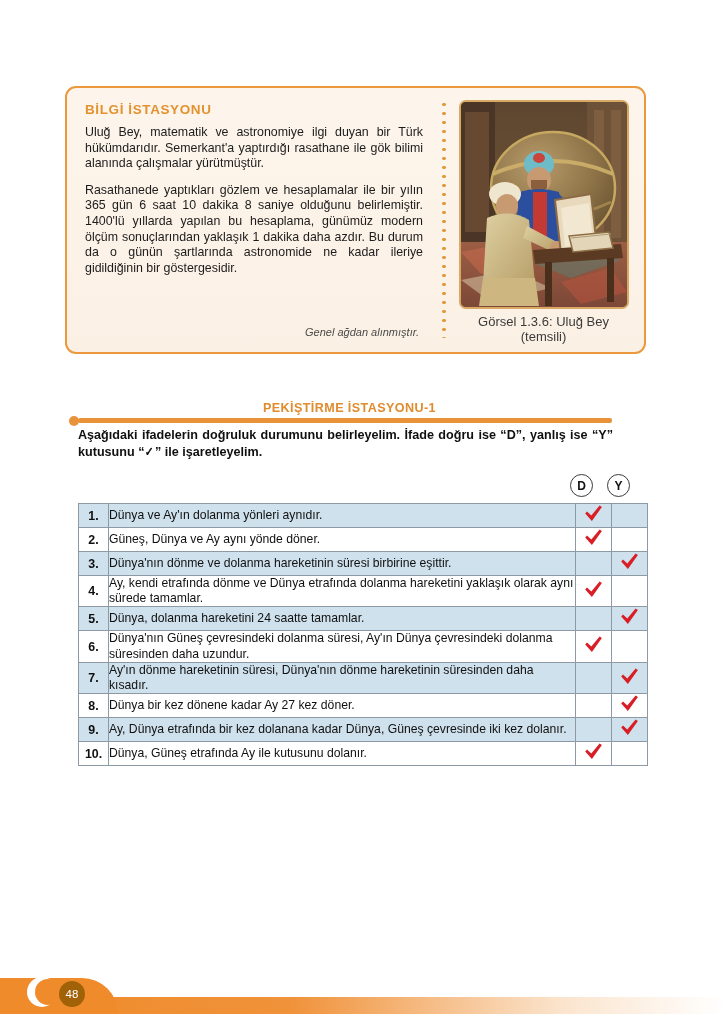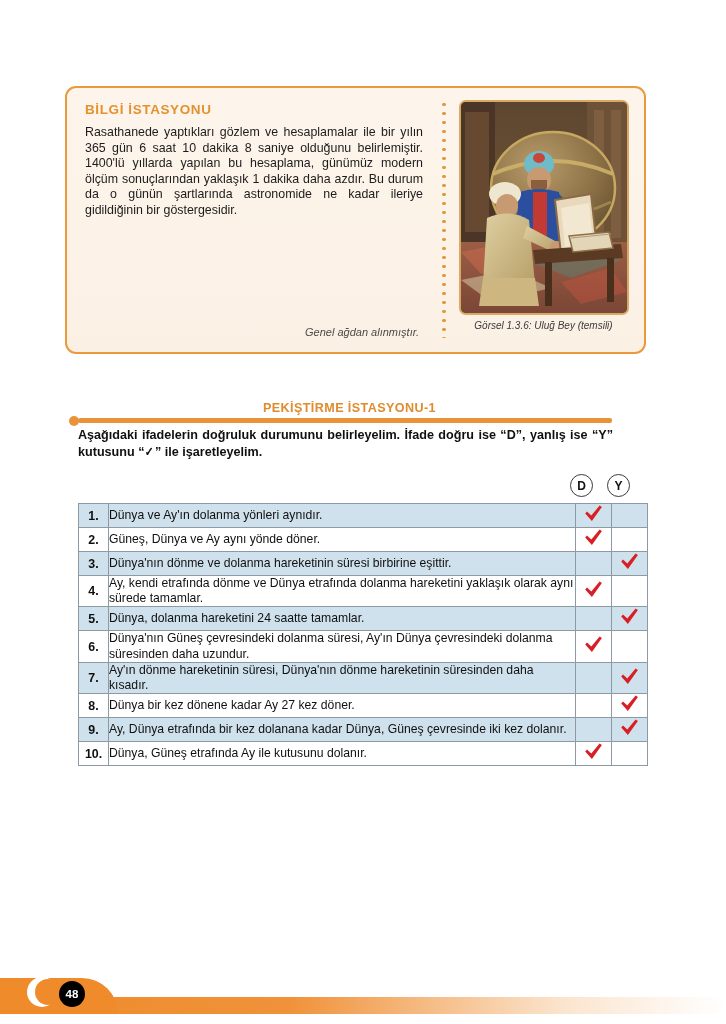--- a/index.html
+++ b/index.html
@@ -79,22 +79,21 @@
     width: 166px;
     height: 211px;
     border: 2px solid #d8a964;
     border-radius: 7px;
     overflow: hidden;
     position: relative;
     background: #7c5a3a;
   }
   .illus-caption {
     margin-top: 5px;
-    font-size: 10px;
-    font-style: italic;
+    font-size: 13px;
     color: #3b3b3b;
     text-align: center;
   }
 
   
   .section-head {
     position: absolute;
     left: 78px;
     top: 401px;
     width: 534px;
@@ -258,44 +257,45 @@
     border-radius: 50%;
     background: #ef8b2a;
   }
   .page-badge {
     position: absolute;
     left: 59px;
     bottom: 17px;
     width: 26px;
     height: 26px;
     border-radius: 50%;
-    background: #000000;
+    background: #a16207;
     color: #ffffff;
     font-size: 11.5px;
-    font-weight: bold;
+    font-weight: normal;
     display: flex;
     align-items: center;
     justify-content: center;
   }
   .footer-text {
     position: absolute;
     left: 96px;
     bottom: 14px;
     font-size: 11.2px;
     font-weight: bold;
     color: #5d5d5d;
     letter-spacing: 0.2px;
   }
 </style>
 </head>
 <body>
 
 <div class="info-box">
   <div class="info-left">
     <div class="info-title">BİLGİ İSTASYONU</div>
+    <p class="info-para">Uluğ Bey, matematik ve astronomiye ilgi duyan bir Türk hükümdarıdır. Semerkant'a yaptırdığı rasathane ile gök bilimi alanında çalışmalar yürütmüştür.</p>
     <p class="info-para">Rasathanede yaptıkları gözlem ve hesaplamalar ile bir yılın 365 gün 6 saat 10 dakika 8 saniye olduğunu belirlemiştir. 1400'lü yıllarda yapılan bu hesaplama, günümüz modern ölçüm sonuçlarından yaklaşık 1 dakika daha azdır. Bu durum da o günün şartlarında astronomide ne kadar ileriye gidildiğinin bir göstergesidir.</p>
     <div class="info-credit">Genel ağdan alınmıştır.</div>
   </div>
 
   <div class="dotted-sep"></div>
 
   <div class="info-right">
     <div class="illus-frame">
       <svg viewBox="0 0 166 211" width="166" height="211" preserveAspectRatio="none">
         <defs>

